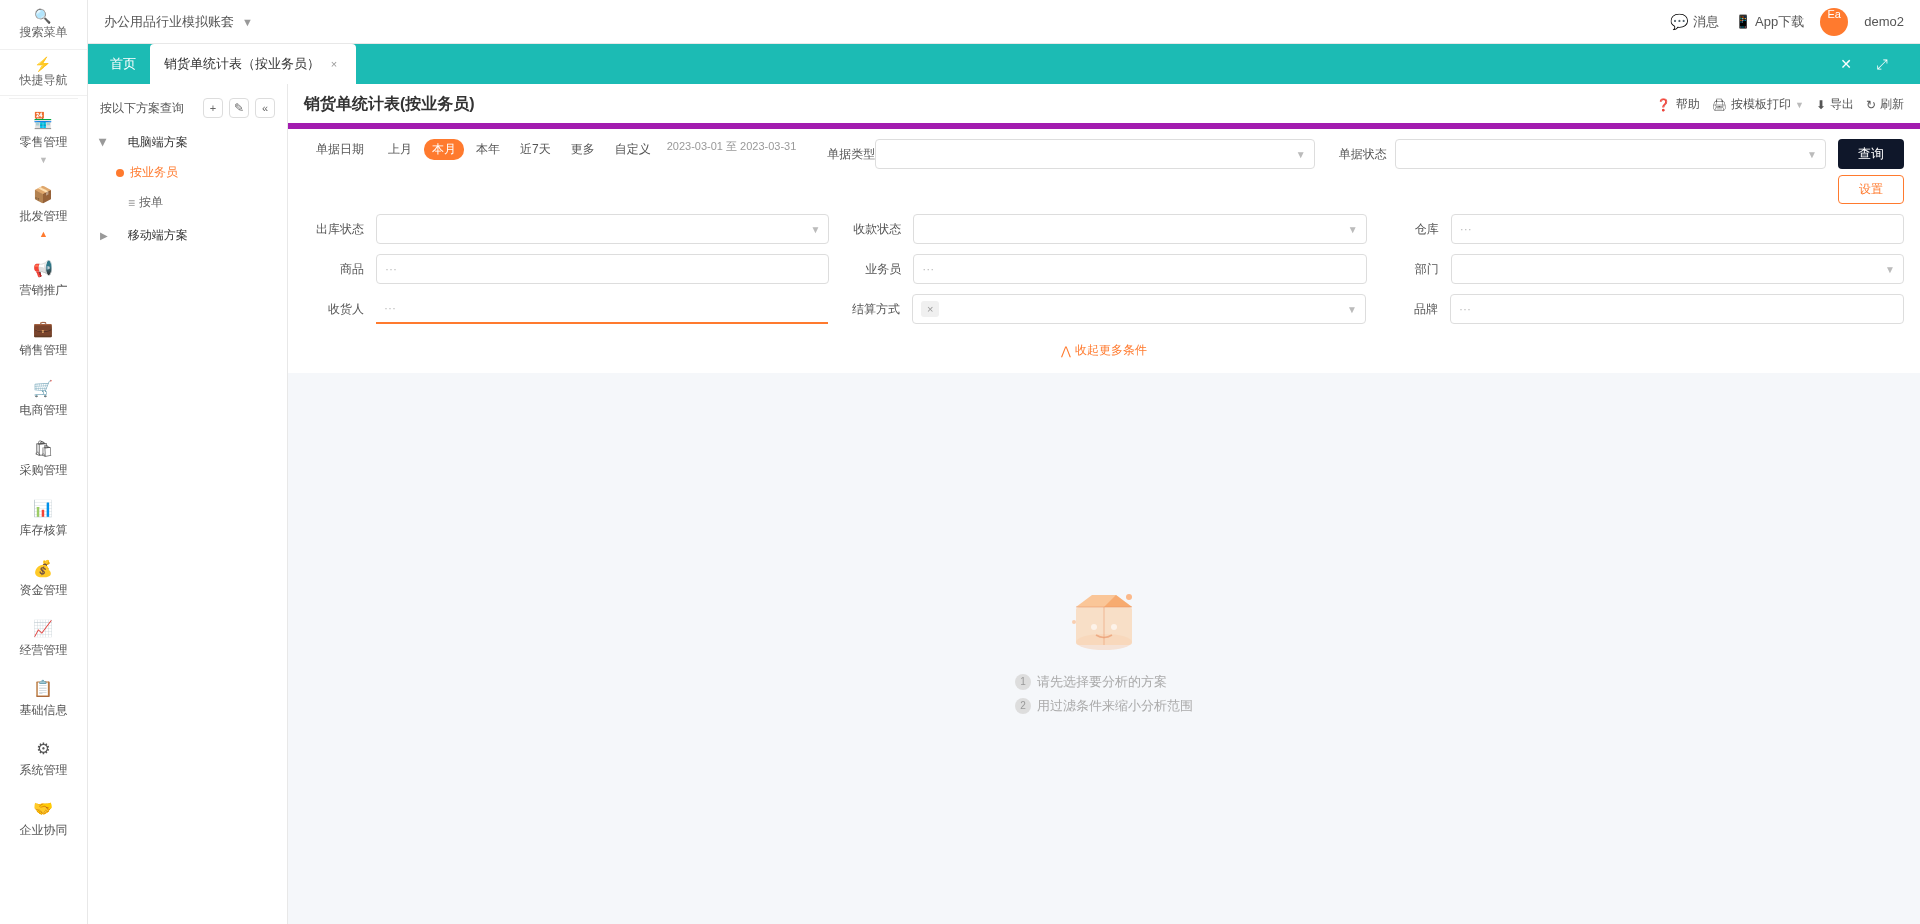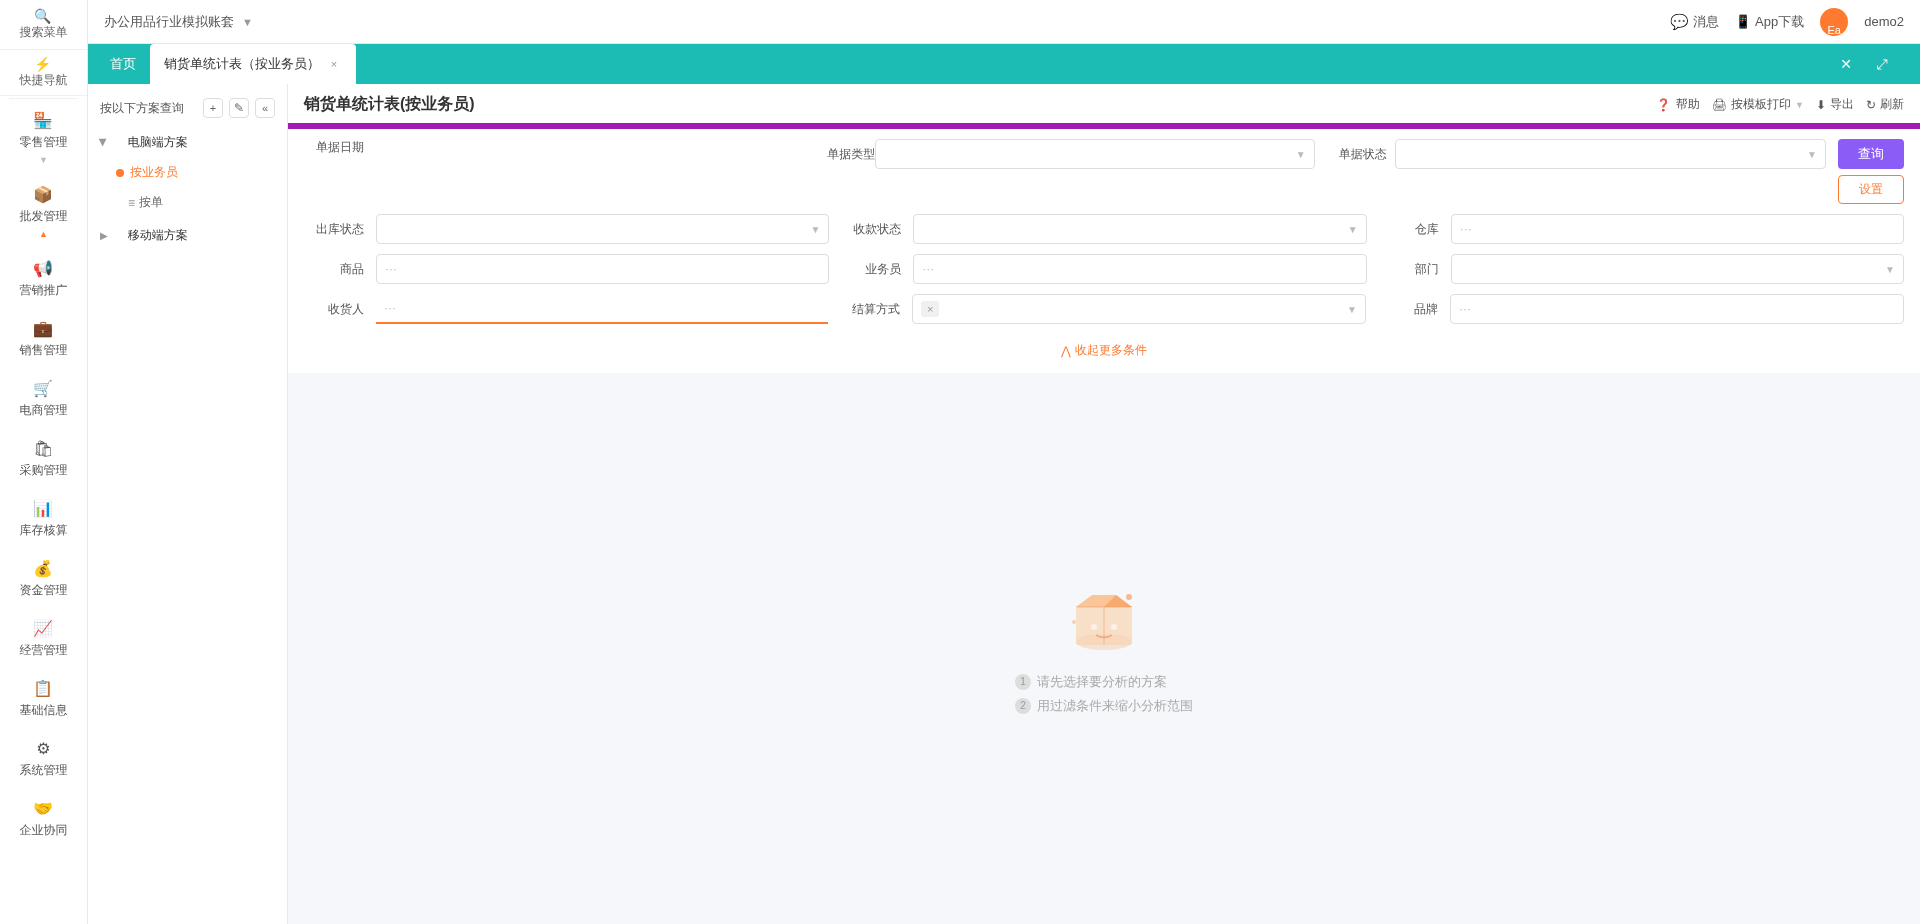--- a/index.html
+++ b/index.html
@@ -17,21 +17,21 @@
     .sidebar-divider { width: 80%; height: 1px; background: #f0f0f0; margin: 2px 0; }
 
     
     .main { flex: 1; display: flex; flex-direction: column; height: 100%; overflow: hidden; }
 
     
     .topbar { height: 44px; background: #fff; border-bottom: 1px solid #e8e8e8; display: flex; align-items: center; justify-content: space-between; padding: 0 16px; flex-shrink: 0; }
     .topbar-left { display: flex; align-items: center; gap: 8px; color: #555; font-size: 13px; }
     .topbar-right { display: flex; align-items: center; gap: 16px; color: #555; font-size: 13px; }
     .topbar-right .tr-item { display: flex; align-items: center; gap: 4px; cursor: pointer; }
-    .topbar-right .avatar { width: 28px; height: 28px; border-radius: 50%; background: #ff7a2e; display: flex; align-items: flex-end; justify-content: center; color: #fff; font-size: 11px; cursor: pointer; overflow: hidden; }
+    .topbar-right .avatar { width: 28px; height: 28px; border-radius: 50%; background: #ff7a2e; display: flex; align-items: flex-start; justify-content: center; color: #fff; font-size: 11px; cursor: pointer; overflow: hidden; }
 
     
     .tabbar { height: 40px; background: #1cbbb4; display: flex; align-items: center; padding: 0 16px 0 8px; flex-shrink: 0; gap: 0; }
     .tab { height: 40px; display: flex; align-items: center; padding: 0 14px; color: #fff; font-size: 13px; cursor: pointer; gap: 6px; position: relative; }
     .tab.home { background: transparent; }
     .tab.active { background: #fff; color: #333; border-radius: 4px 4px 0 0; }
     .tab .tab-close { width: 16px; height: 16px; border-radius: 50%; display: flex; align-items: center; justify-content: center; font-size: 11px; color: #999; }
     .tabbar-right { margin-left: auto; display: flex; align-items: center; gap: 8px; padding-right: 8px; }
     .tabbar-btn { width: 28px; height: 28px; border-radius: 4px; display: flex; align-items: center; justify-content: center; color: #fff; cursor: pointer; font-size: 14px; }
 
@@ -78,21 +78,21 @@
     .collapse-btn { display: flex; align-items: center; gap: 4px; color: #ff7a2e; font-size: 12px; cursor: pointer; padding: 4px 12px; border-radius: 4px; }
     .collapse-row { display: flex; justify-content: center; padding: 4px 0 0 0; }
 
     
     .table-area { flex: 1; background: #f5f7fa; display: flex; align-items: center; justify-content: center; overflow: auto; }
     .empty-state { display: flex; flex-direction: column; align-items: center; justify-content: center; gap: 16px; }
     .empty-icon { width: 100px; height: 80px; position: relative; }
     .empty-text { color: #999; font-size: 13px; text-align: left; }
     .empty-text .et-item { display: flex; align-items: center; gap: 6px; margin-bottom: 6px; font-size: 13px; color: #aaa; }
     .et-num { width: 16px; height: 16px; border-radius: 50%; background: #ddd; display: flex; align-items: center; justify-content: center; font-size: 10px; color: #999; flex-shrink: 0; }
-    .query-btn { background: #8b5cf6; color: #fff; border: none; padding: 6px 20px; border-radius: 4px; font-size: 13px; cursor: pointer; }
+    .query-btn { background: #0f172a; color: #fff; border: none; padding: 6px 20px; border-radius: 4px; font-size: 13px; cursor: pointer; }
     .settings-btn { display: block; background: #fff; color: #ff7a2e; border: 1px solid #ff7a2e; padding: 5px 16px; border-radius: 4px; font-size: 12px; cursor: pointer; text-align: center; }
 
     .filter-section { background: #fff; padding: 10px 16px; flex-shrink: 0; }
   </style>
 </head>
 <body>
 
 <div class="sidebar">
   <div class="sidebar-search">
     <div style="font-size:14px;">🔍</div>
@@ -251,20 +251,31 @@
             </div>
           </div>
         </div>
       </div>
 
       <div class="filter-section">
 
         <div style="display:flex;align-items:flex-start;gap:12px;margin-bottom:10px;">
           <div style="display:flex;align-items:center;gap:16px;flex:1;">
             <span class="filter-label">单据日期</span>
+            <div style="display:flex;flex-direction:column;gap:4px;flex:1;">
+              <div class="date-tabs">
+                <span class="date-tab">上月</span>
+                <span class="date-tab active">本月</span>
+                <span class="date-tab">本年</span>
+                <span class="date-tab">近7天</span>
+                <span class="date-tab">更多</span>
+                <span class="date-tab">自定义</span>
+                <span class="date-range">2023-03-01 至 2023-03-31</span>
+              </div>
+            </div>
           </div>
           <div style="display:flex;align-items:center;flex:1;">
             <span class="filter-label">单据类型</span>
             <div class="filter-input" style="flex:1;">
               <span class="fi-placeholder"></span>
               <span class="fi-arrow">▼</span>
             </div>
           </div>
           <div style="display:flex;align-items:center;gap:8px;flex:1;">
             <span class="filter-label">单据状态</span>

